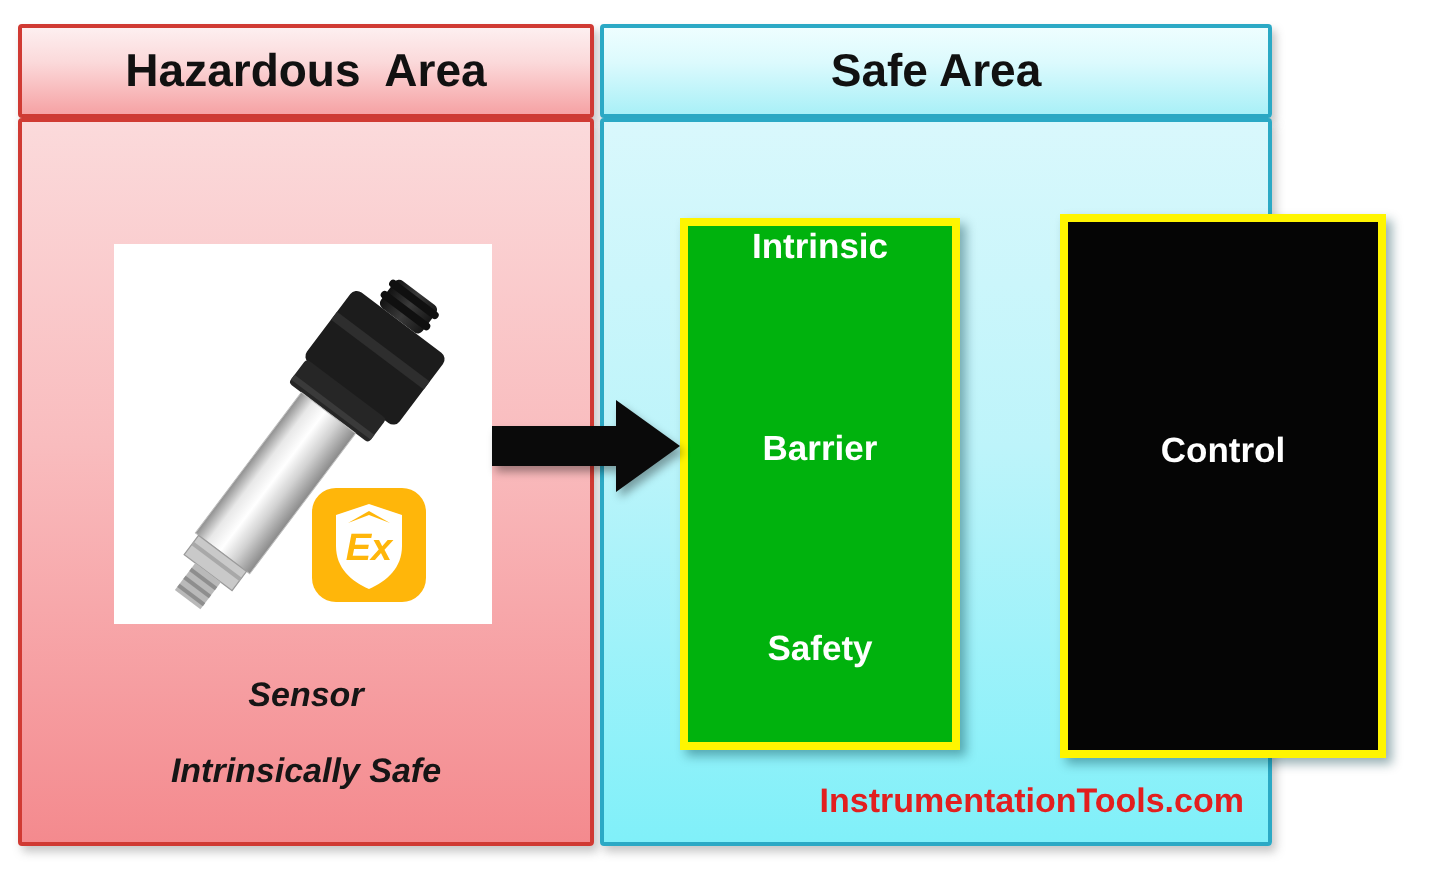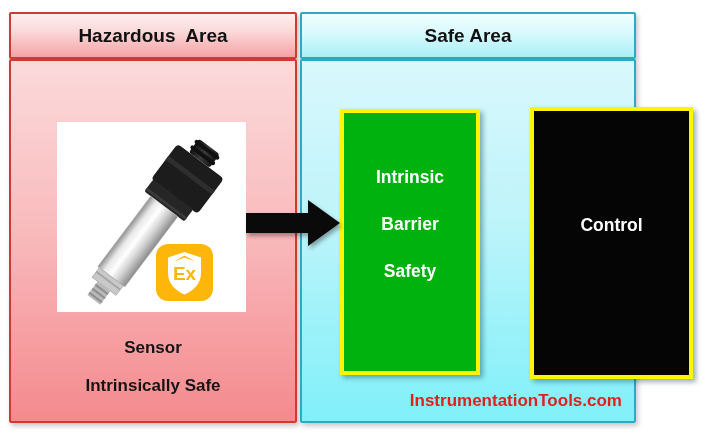--- a/index.html
+++ b/index.html
@@ -15,21 +15,21 @@
     background: #ffffff;
   }
   
   .panel { position: absolute; top: 12px; }
   .panel-hazardous { left: 9px; width: 288px; height: 411px; }
   .panel-safe { left: 300px; width: 336px; height: 411px; }
 
   .panel-header {
     height: 47px;
     display: flex; align-items: center; justify-content: center;
-    font-weight: bold; font-size: 19px; color: #111;
+    font-weight: bold; font-size: 23px; color: #111;
     white-space: pre;
     border-radius: 2px;
     box-shadow: 2px 3px 4px rgba(130,130,130,0.45);
   }
   .panel-hazardous .panel-header {
     background: linear-gradient(to bottom, #fdeff0 0%, #fbd9da 40%, #f6a2a4 100%);
     border: 2px solid #d03a33;
   }
   .panel-safe .panel-header {
     background: linear-gradient(to bottom, #eefeff 0%, #dcfafd 40%, #a9f0f7 100%);
@@ -37,20 +37,21 @@
   }
   .panel-body {
     position: relative;
     height: 364px;
     border-radius: 2px;
     box-shadow: 2px 3px 5px rgba(130,130,130,0.45);
   }
   .panel-hazardous .panel-body {
     background: linear-gradient(to bottom, #fbdadb 0%, #f9bcbe 45%, #f48a8e 100%);
     border: 2px solid #d03a33;
+    font-style: italic;
   }
   .panel-safe .panel-body {
     background: linear-gradient(to bottom, #d9f8fc 0%, #bdf4fa 45%, #80f0f9 100%);
     border: 2px solid #2ba9c5;
   }
 
   
   .sensor-image {
     position: absolute; left: 46px; top: 61px;
     width: 189px; height: 190px;
@@ -81,20 +82,21 @@
     align-items: center; justify-content: center;
     gap: 26px; padding-bottom: 36px;
     font-weight: bold; font-size: 17.5px; color: #ffffff;
     text-align: center;
     border: 4px solid #fff500;
     box-shadow: 3px 3px 5px rgba(0,60,70,0.4);
   }
   .block-barrier {
     left: 38px; top: 48px; width: 140px; height: 266px;
     background: #00b20d;
+    justify-content: space-between;
   }
   .block-control {
     left: 228px; top: 46px; width: 163px; height: 272px;
     background: #050505;
   }
   .watermark {
     position: absolute; right: 12px; bottom: 10px;
     font-weight: bold; font-size: 17px; color: #e21f1f; margin-top: 10px;
   }
 </style>

